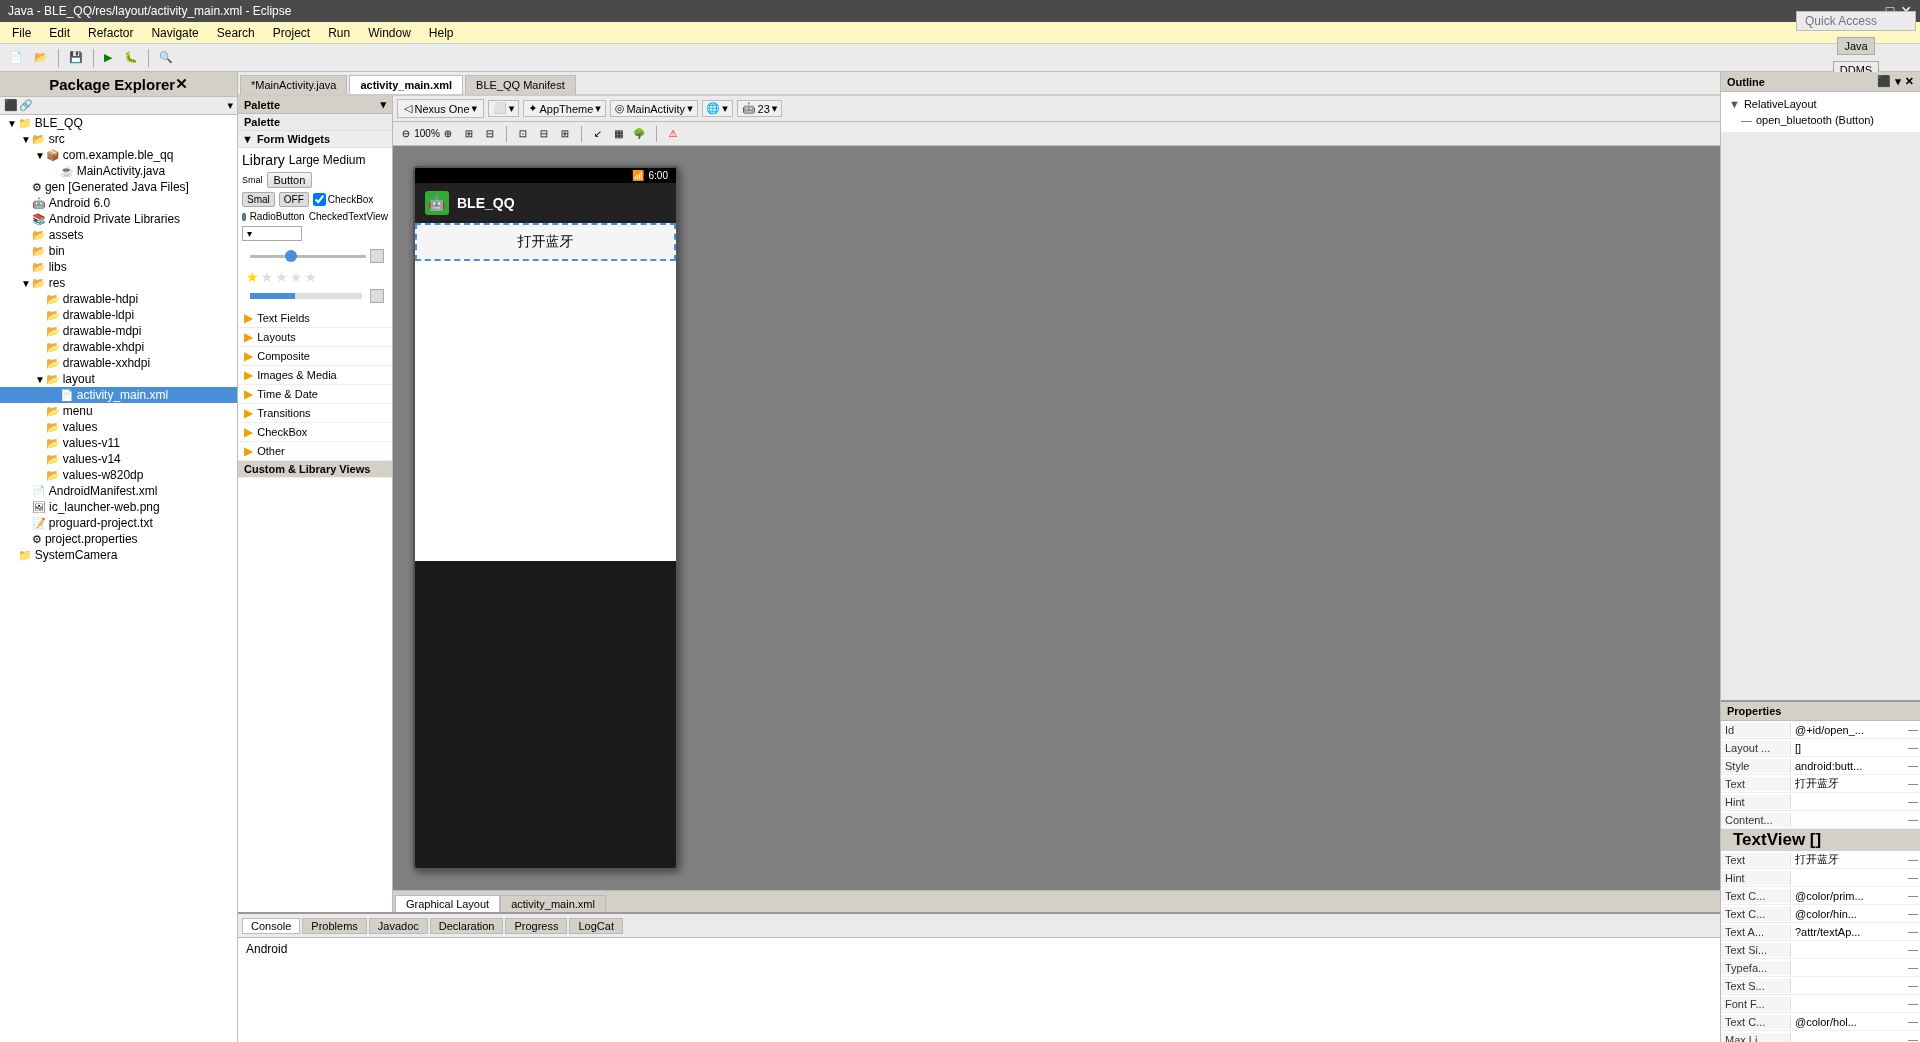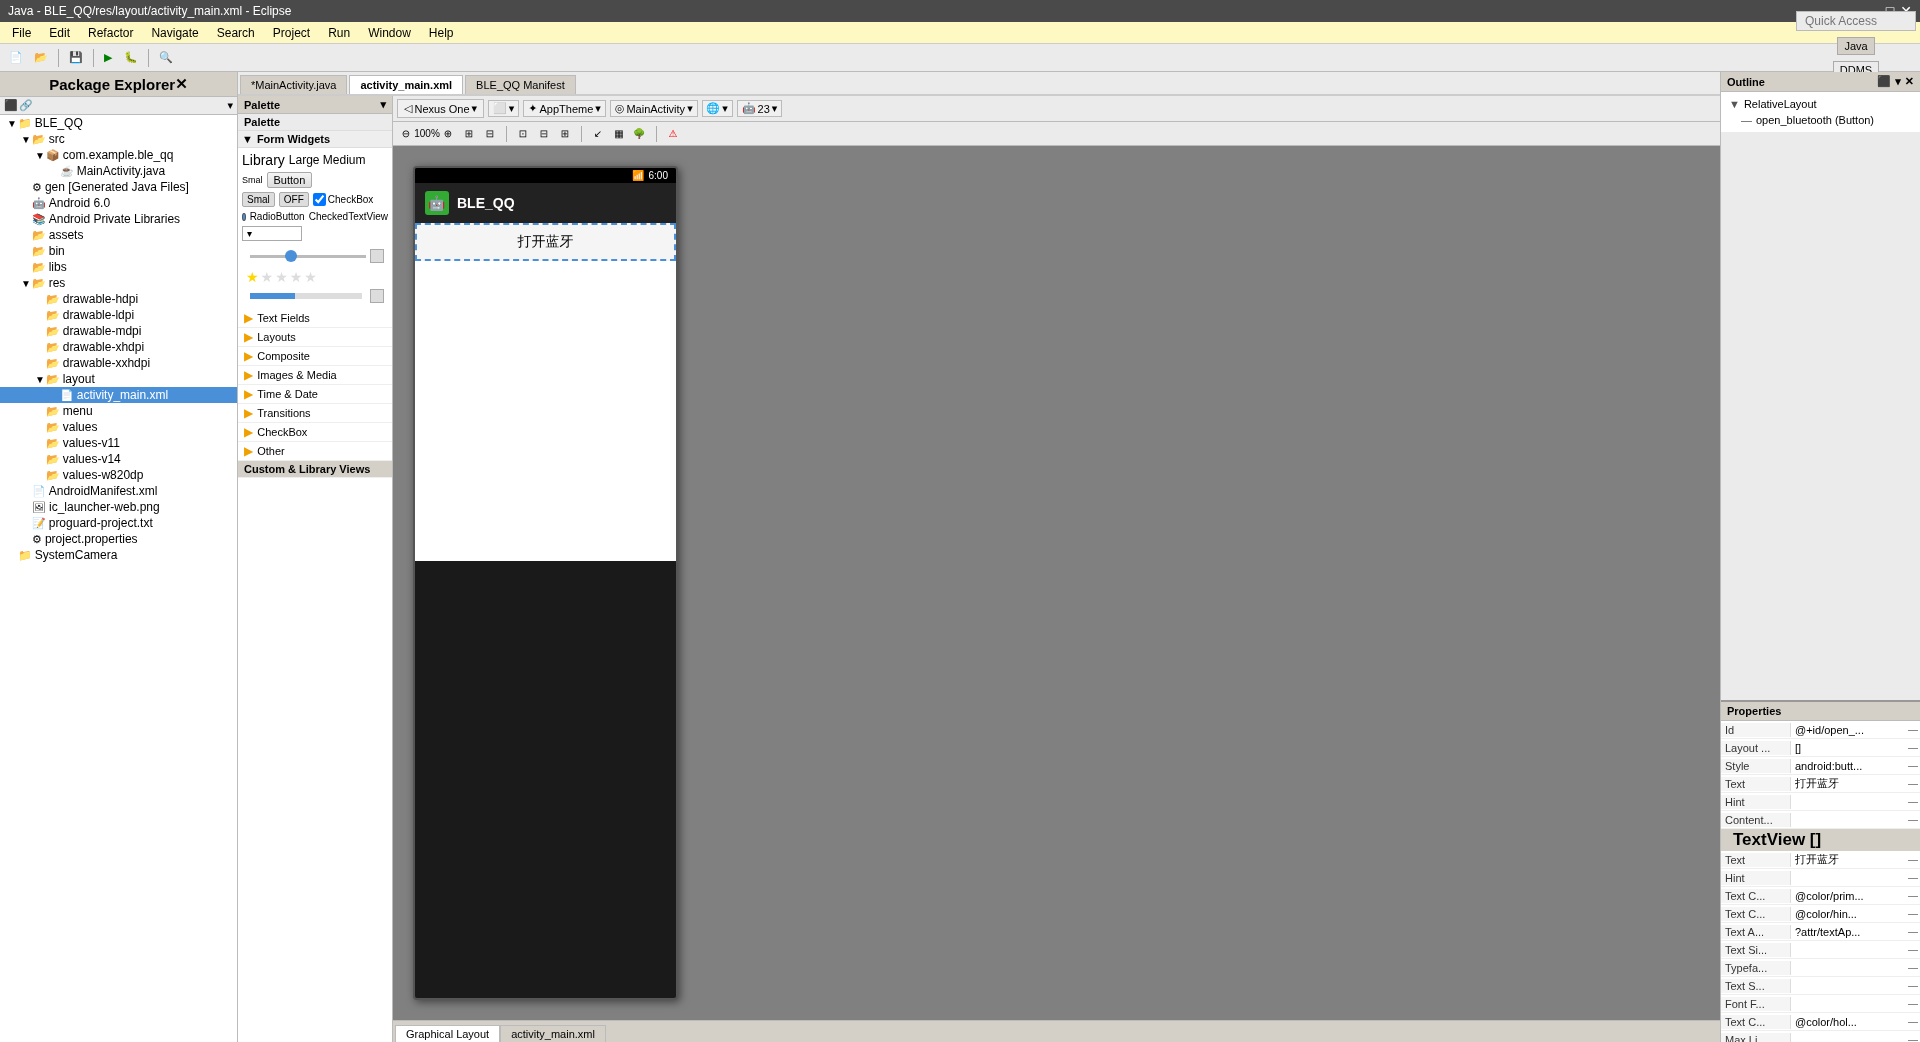--- a/index.html
+++ b/index.html
@@ -895,20 +895,33 @@
           </div>
         </div>
 
         <div id="bottom-tabs-bar">
         <div class="bottom-tab active">Graphical Layout</div>
             <div class="bottom-tab">activity_main.xml</div>
           </div>
       </div>
     </div>
 
+    <div id="bottom-panel">
+      <div id="bottom-panel-tabs">
+      <div class="bottom-panel-tab active">Console</div>
+          <div class="bottom-panel-tab">Problems</div>
+          <div class="bottom-panel-tab">Javadoc</div>
+          <div class="bottom-panel-tab">Declaration</div>
+          <div class="bottom-panel-tab">Progress</div>
+          <div class="bottom-panel-tab">LogCat</div>
+        </div>
+      <div id="bottom-panel-content">
+        <span>Android</span>
+      </div>
+    </div>
   </div>
 
   <div id="right-panels">
 
     <div id="outline-panel">
       <div id="outline-header">
         <span>Outline</span>
         <span style="margin-left:auto; cursor:pointer;">⬛</span>
         <span style="cursor:pointer;">▾</span>
         <span style="cursor:pointer;">✕</span>

